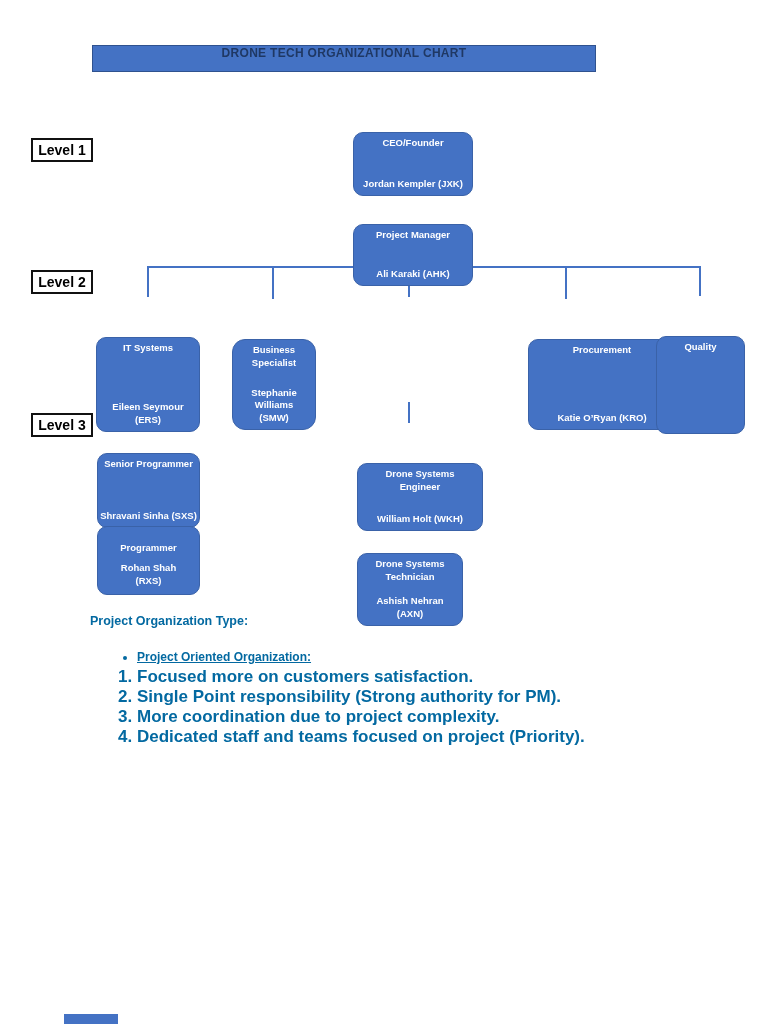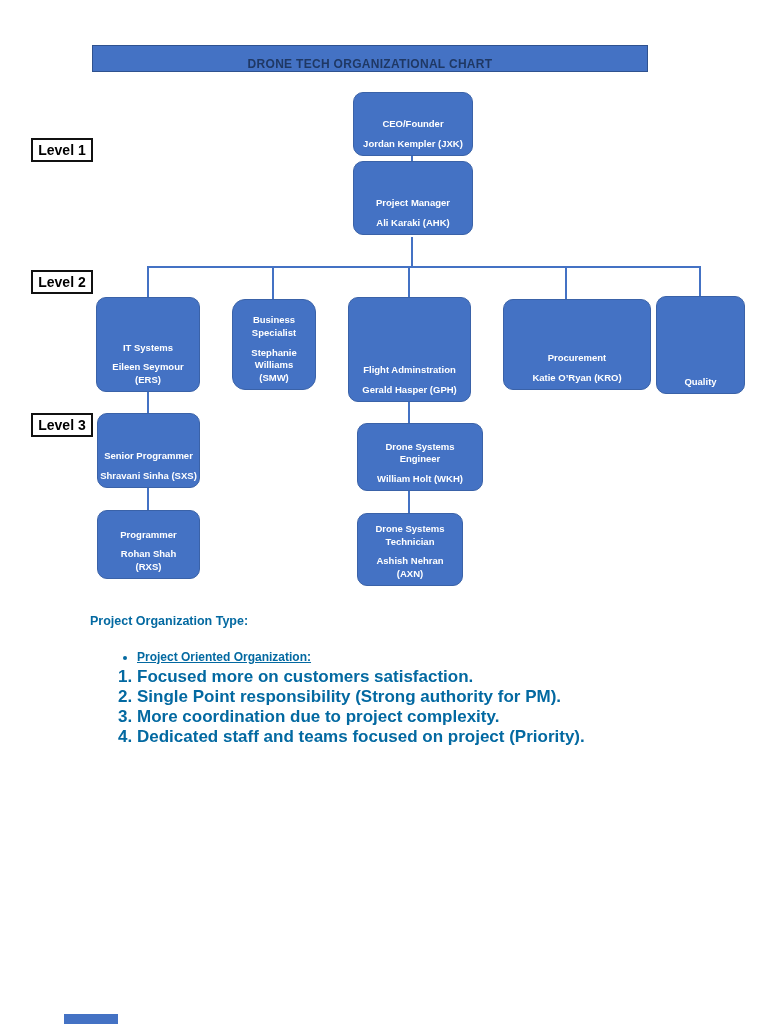--- a/index.html
+++ b/index.html
@@ -2,31 +2,31 @@
 <html><head>
 <meta charset="utf-8">
 <style>
   * { margin:0; padding:0; box-sizing:border-box; }
   html,body { background:#ffffff; }
   .page {
     position:relative; width:768px; height:1024px; background:#ffffff;
     font-family:"Liberation Sans", sans-serif; overflow:hidden;
   }
   .banner {
-    position:absolute; left:92px; top:45px; width:556px; height:27px;
+    position:absolute; left:92px; top:45px; width:504px; height:27px;
     background:#4472C4; border:1px solid #2F528F;
     color:#1F3864; font-weight:bold; font-size:12px; letter-spacing:.3px;
-    display:flex; align-items:flex-end; justify-content:center;
+    display:flex; align-items:flex-start; justify-content:center;
   }
   .node {
     position:absolute; background:#4472C4; border:1.5px solid #3a62a8;
     border-radius:10px; color:#ffffff; font-weight:bold; font-size:9.5px;
     line-height:1.35; text-align:center;
-    display:flex; flex-direction:column; align-items:center; justify-content:flex-end;
-    gap:7px; padding:4px 6px;
+    display:flex; flex-direction:column; align-items:center; justify-content:space-between;
+    gap:7px; padding:4px 6px;margin-top:40px;
   }
   .node span:empty { display:none; }
   .lvl {
     position:absolute; width:62px; height:24px; background:#ffffff;
     border:2px solid #111111; color:#000000; font-weight:bold; font-size:14px;
     display:flex; align-items:center; justify-content:center;
   }
   .hline, .vline { position:absolute; background:#4472C4; }
   .notes { position:absolute; left:90px; top:614px; width:580px; color:#0369a1; }
   .notes-heading { font-size:12.5px; font-weight:bold; }
@@ -65,56 +65,52 @@
   <div class="vline" style="left:699px; top:266px; width:2px; height:30px;"></div>
   <div class="vline" style="left:147px; top:392px; width:2px; height:21px;"></div>
   <div class="vline" style="left:147px; top:488px; width:2px; height:22px;"></div>
   <div class="vline" style="left:408px; top:402px; width:2px; height:21px;"></div>
   <div class="vline" style="left:408px; top:491px; width:2px; height:22px;"></div>
 
   <div class="node" style="left:353px; top:92px; width:120px; height:64px;">
     <span>CEO/Founder</span>
     <span>Jordan Kempler (JXK)</span>
   </div>
-  <div class="node" style="left:353px; top:161px; width:120px; height:74px;">
+  <div class="node" style="left:353px; top:184px; width:120px; height:62px;">
     <span>Project Manager</span>
     <span>Ali Karaki (AHK)</span>
   </div>
 
   <div class="node" style="left:96px; top:297px; width:104px; height:95px;">
     <span>IT Systems</span>
     <span>Eileen Seymour (ERS)</span>
   </div>
   <div class="node" style="left:232px; top:299px; width:84px; height:91px;border-radius:13px;">
     <span>Business Specialist</span>
     <span>Stephanie Williams (SMW)</span>
   </div>
-  <div class="node" style="left:348px; top:297px; width:123px; height:105px;">
-    <span>Flight Adminstration</span>
-    <span>Gerald Hasper (GPH)</span>
-  </div>
-  <div class="node" style="left:503px; top:299px; width:148px; height:91px;">
+  <div class="node" style="left:528px; top:299px; width:148px; height:91px;">
     <span>Procurement</span>
     <span>Katie O’Ryan (KRO)</span>
   </div>
   <div class="node" style="left:656px; top:296px; width:89px; height:98px;">
     <span>Quality</span>
 
   </div>
 
   <div class="node" style="left:97px; top:413px; width:103px; height:75px; padding:4px 0;">
     <span>Senior Programmer</span>
     <span>Shravani Sinha (SXS)</span>
   </div>
   <div class="node" style="left:357px; top:423px; width:126px; height:68px; padding:4px 10px;">
     <span>Drone Systems Engineer</span>
     <span>William Holt (WKH)</span>
   </div>
 
-  <div class="node" style="left:97px; top:510px; width:103px; height:69px; padding:4px 10px;">
+  <div class="node" style="left:97px; top:486px; width:103px; height:69px; padding:15px 10px;">
     <span>Programmer</span>
     <span>Rohan Shah (RXS)</span>
   </div>
   <div class="node" style="left:357px; top:513px; width:106px; height:73px; padding:4px 10px;">
     <span>Drone Systems Technician</span>
     <span>Ashish Nehran (AXN)</span>
   </div>
 
   <div class="notes">
     <div class="notes-heading">Project Organization Type:</div>

